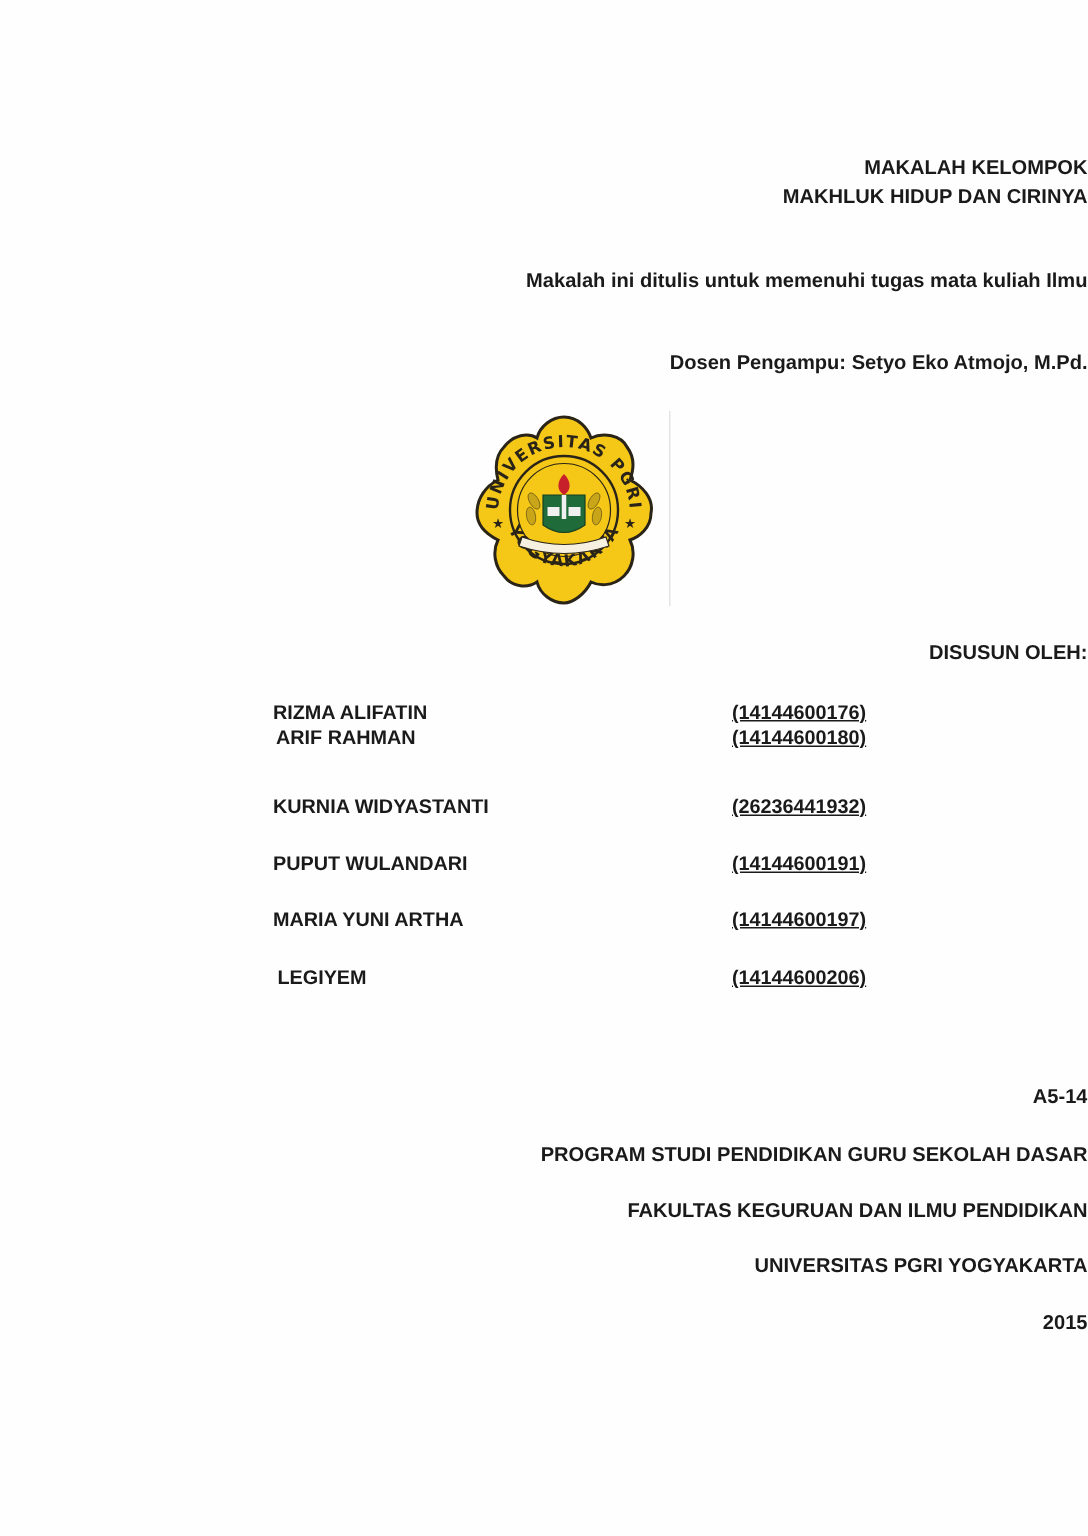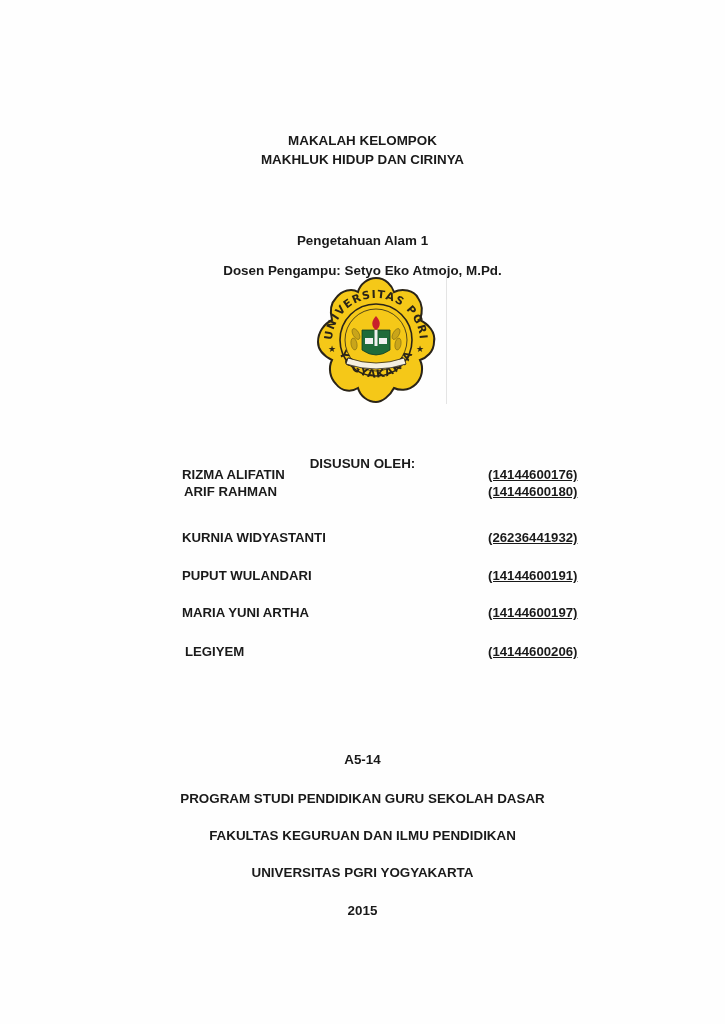--- a/index.html
+++ b/index.html
@@ -18,26 +18,25 @@
     .page {
       position: absolute;
       left: 0; top: 0;
       width: 725px; height: 1024px;
       background: #fefefe;
     }
     .line {
       position: absolute;
       left: 0;
       width: 725px;
-      text-align: center;
+      text-align: right;
       font-weight: bold;
       font-size: 13.4px;
       line-height: 16px;
       white-space: nowrap;
-      margin-top: 29px;
     }
     .logo-wrap {
       position: absolute;
       left: 308px;
       top: 272px;
       width: 136px;
       height: 136px;
     }
     .logo-divider {
       position: absolute;
@@ -69,21 +68,21 @@
       text-decoration: underline;
     }
   </style>
 </head>
 <body>
 
 <div class="page">
 
   <div class="line" style="top:104px;">MAKALAH KELOMPOK</div>
   <div class="line" style="top:123px;">MAKHLUK HIDUP DAN CIRINYA</div>
-  <div class="line" style="top:204px;">Pengetahuan Alam 1</div>
+  <div class="line" style="top:179px;">Makalah ini ditulis untuk memenuhi tugas mata kuliah Ilmu</div>
   <div class="line" style="top:234px;">Dosen Pengampu: Setyo Eko Atmojo, M.Pd.</div>
 
   <div class="logo-wrap">
     <svg width="136" height="136" viewBox="0 0 136 136" xmlns="http://www.w3.org/2000/svg">
       <defs>
         <path id="arcTop" d="M 24 70 A 44 44 0 0 1 112 70"></path>
         <path id="arcBottom" d="M 30 78 A 40 40 0 0 0 106 78"></path>
       </defs>
 
       <g fill="#F5C818" stroke="#2a2418" stroke-width="2">

